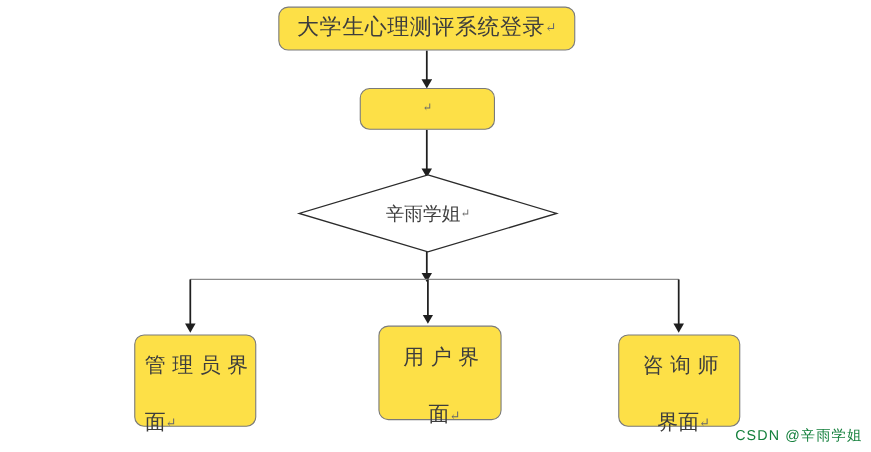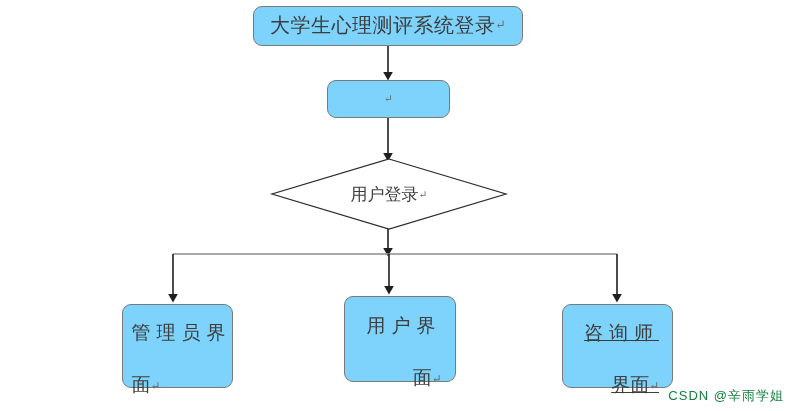--- a/index.html
+++ b/index.html
@@ -21,21 +21,21 @@
     top: 0;
     width: 792px;
     height: 411px;
   }
 
   .node {
     position: absolute;
     box-sizing: border-box;
     border: 1px solid #7a7a7a;
     border-radius: 9px;
-    background: #7dd3fc;
+    background: #fde047;
     color: #3d3d3d;
     display: flex;
     align-items: center;
     justify-content: center;
     text-align: center;
     line-height: 1.38;
     z-index: 3;
   }
 
   .node-label {
@@ -70,30 +70,30 @@
   }
   #node-admin .node-label { text-align: left; padding-left: 8px; }
 
   #node-user {
     left: 344px;
     top: 296px;
     width: 112px;
     height: 86px;
     font-size: 19px;
   }
-  #node-user .node-label { text-align: right; padding-left: 8px; }
+  #node-user .node-label { text-align: center; padding-left: 8px; }
 
   #node-counselor {
     left: 562px;
     top: 304px;
     width: 111px;
     height: 84px;
     font-size: 19px;
   }
-  #node-counselor .node-label { text-align: right; padding-left: 8px; text-decoration: underline; }
+  #node-counselor .node-label { text-align: center; padding-left: 8px; }
 
   .spread { letter-spacing: 6px; }
 
   .ret {
     font-size: 0.62em;
     color: #6a6a6a;
     vertical-align: 0.12em;
     letter-spacing: 0;
   }
 
@@ -160,21 +160,21 @@
   <span class="node-label">大学生心理测评系统登录</span>
     <span class="ret">↵</span>
 </div>
 
 <div class="node" id="node-login">
     <span class="ret">↵</span>
 </div>
 
 <div id="node-decision">
   <div class="diamond-text">
-    <span>用户登录</span>
+    <span>辛雨学姐</span>
       <span class="ret">↵</span>
   </div>
 </div>
 
 <div class="node" id="node-admin">
   <span class="node-label">
     <span class="spread">管理员界</span><br>
     <span>面</span><span class="ret">↵</span>
   </span>
 </div>

